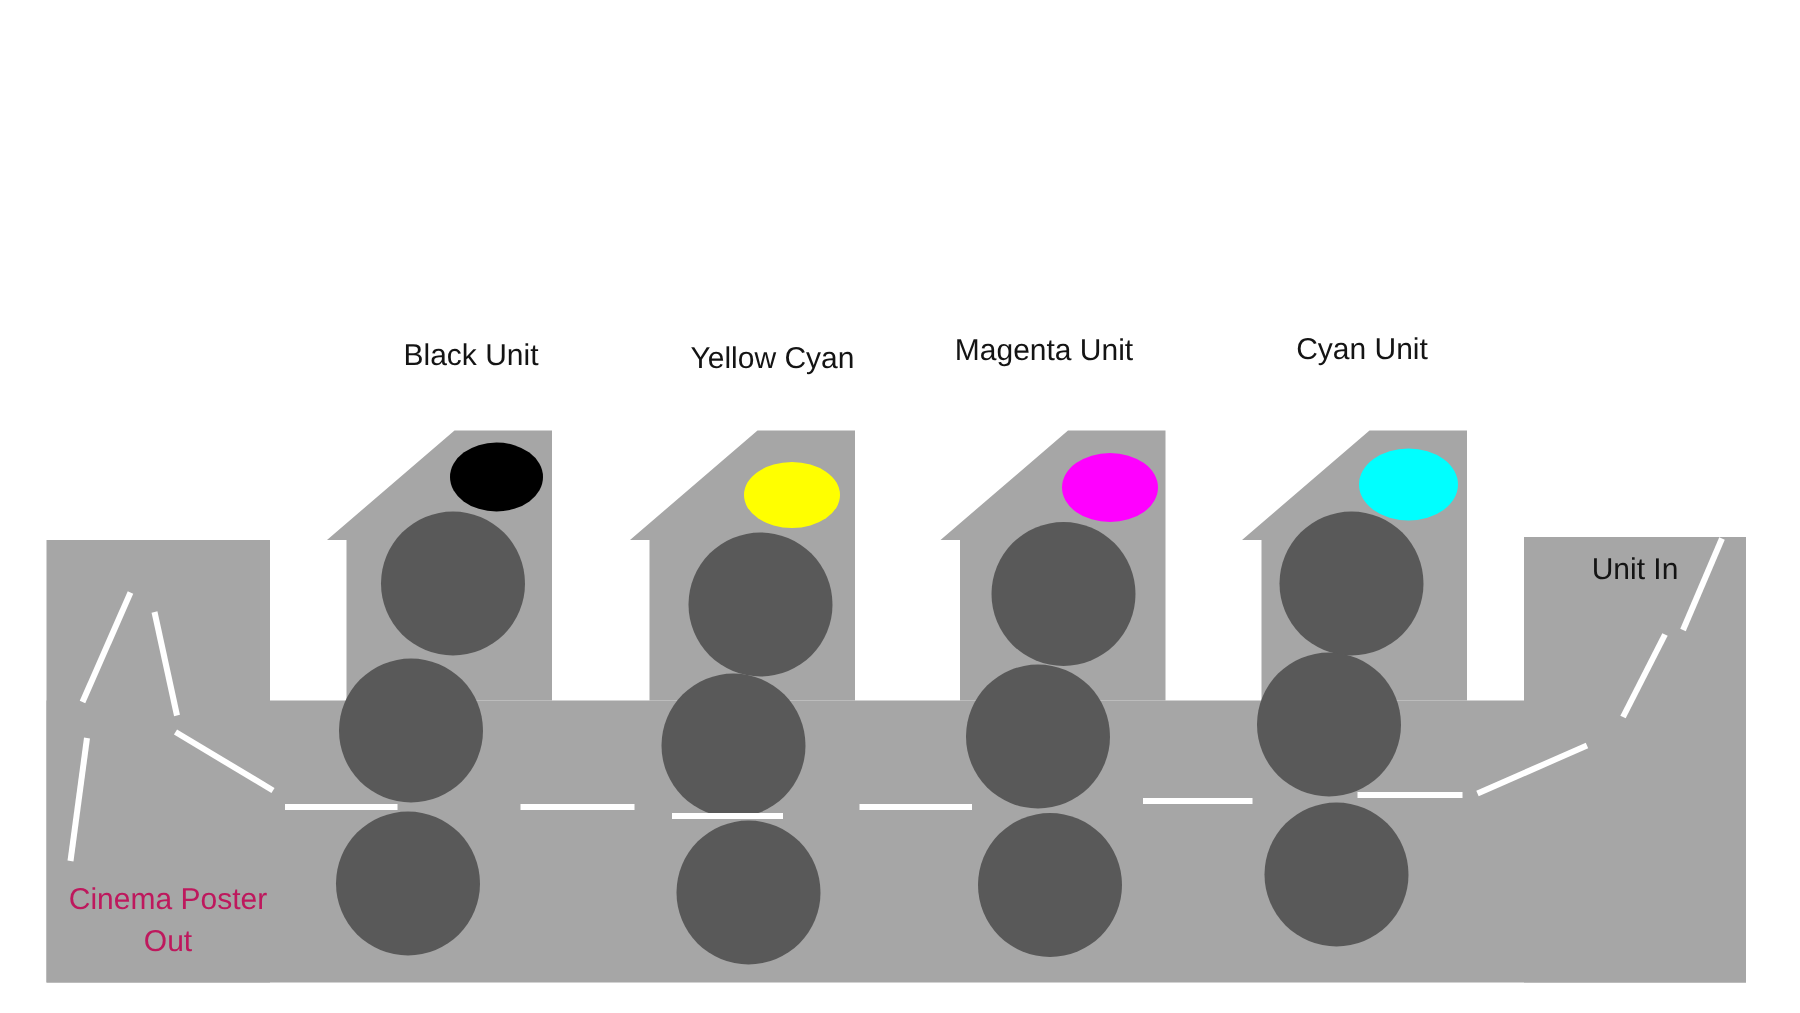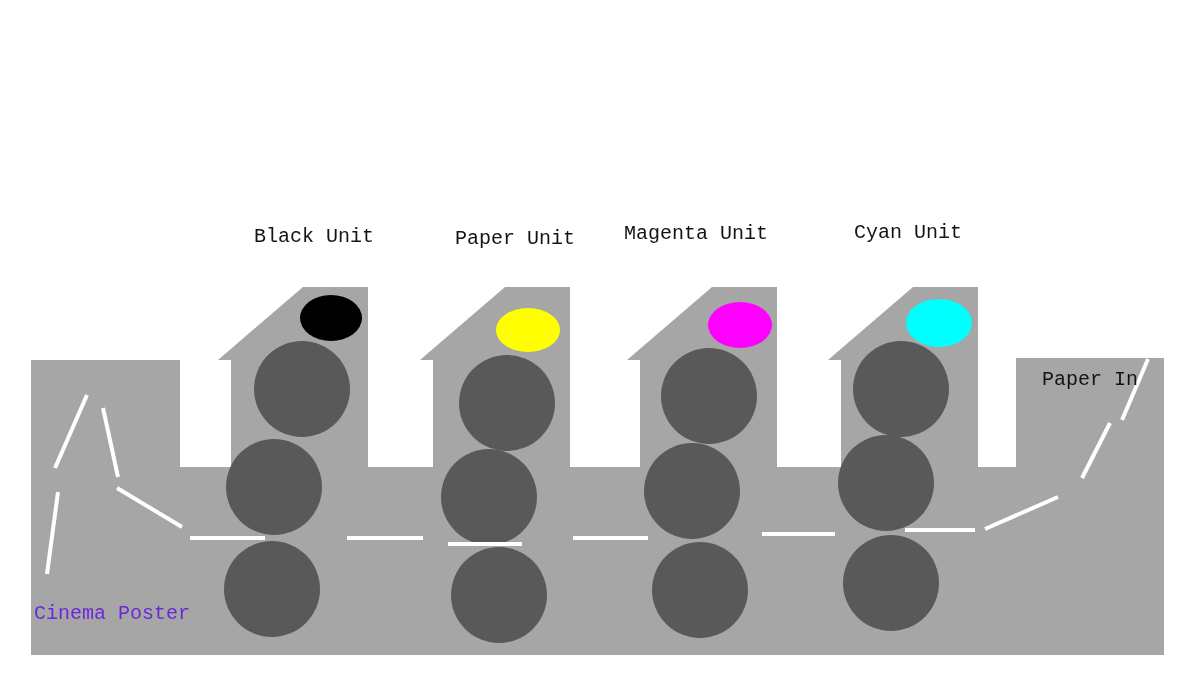--- a/index.html
+++ b/index.html
@@ -2,38 +2,38 @@
 <html><head>
 <meta charset="utf-8">
 <style>
   html, body { margin: 0; padding: 0; background: #ffffff; }
   .stage {
     position: relative;
     width: 1200px;
     height: 675px;
     background: #ffffff;
     overflow: hidden;
-    font-family: Liberation Mono, monospace;
+    font-family: Liberation Sans, sans-serif;
   }
   .stage svg { position: absolute; left: 0; top: 0; }
   .label {
     position: absolute;
     transform: translate(-50%, -50%);
     font-size: 20px;
     line-height: 24px;
     color: #141414;
     white-space: nowrap;
     text-align: center;
   }
   .label-stack {
     position: absolute;
     transform: translate(-50%, -50%);
     font-size: 20px;
     line-height: 28px;
-    color: #6d28d9;
+    color: #be185d;
     text-align: center;
     white-space: nowrap;
   }
 </style>
 </head>
 <body>
 
 <div class="stage">
   <svg id="press-svg" width="1200" height="675" viewBox="0 0 1200 675">
       <rect x="31" y="360" width="149" height="295" fill="#a6a6a6"></rect>
@@ -69,23 +69,24 @@
       <line x1="103" y1="408" x2="118" y2="477" stroke="#ffffff" stroke-width="4"></line>
       <line x1="58" y1="492" x2="47" y2="574" stroke="#ffffff" stroke-width="4"></line>
       <line x1="117" y1="488" x2="182" y2="527" stroke="#ffffff" stroke-width="4"></line>
       <line x1="985" y1="529" x2="1058" y2="497" stroke="#ffffff" stroke-width="4"></line>
       <line x1="1082" y1="478" x2="1110" y2="423" stroke="#ffffff" stroke-width="4"></line>
       <line x1="1122" y1="420" x2="1148" y2="359" stroke="#ffffff" stroke-width="4"></line>
     </svg>
 
   <div id="unit-labels">
       <div class="label" style="left: 314px; top: 237px;">Black Unit</div>
-      <div class="label" style="left: 515px; top: 239px;">Paper Unit</div>
+      <div class="label" style="left: 515px; top: 239px;">Yellow Cyan</div>
       <div class="label" style="left: 696px; top: 234px;">Magenta Unit</div>
       <div class="label" style="left: 908px; top: 233px;">Cyan Unit</div>
     </div>
 
-  <div class="label" id="paper-in-label" style="left: 1090px; top: 380px;">Paper In</div>
+  <div class="label" id="paper-in-label" style="left: 1090px; top: 380px;">Unit In</div>
 
   <div class="label-stack" id="poster-out-label" style="left: 112px; top: 614px;">
     <div>Cinema Poster</div>
+    <div>Out</div>
   </div>
 </div>
 
 </body></html>

